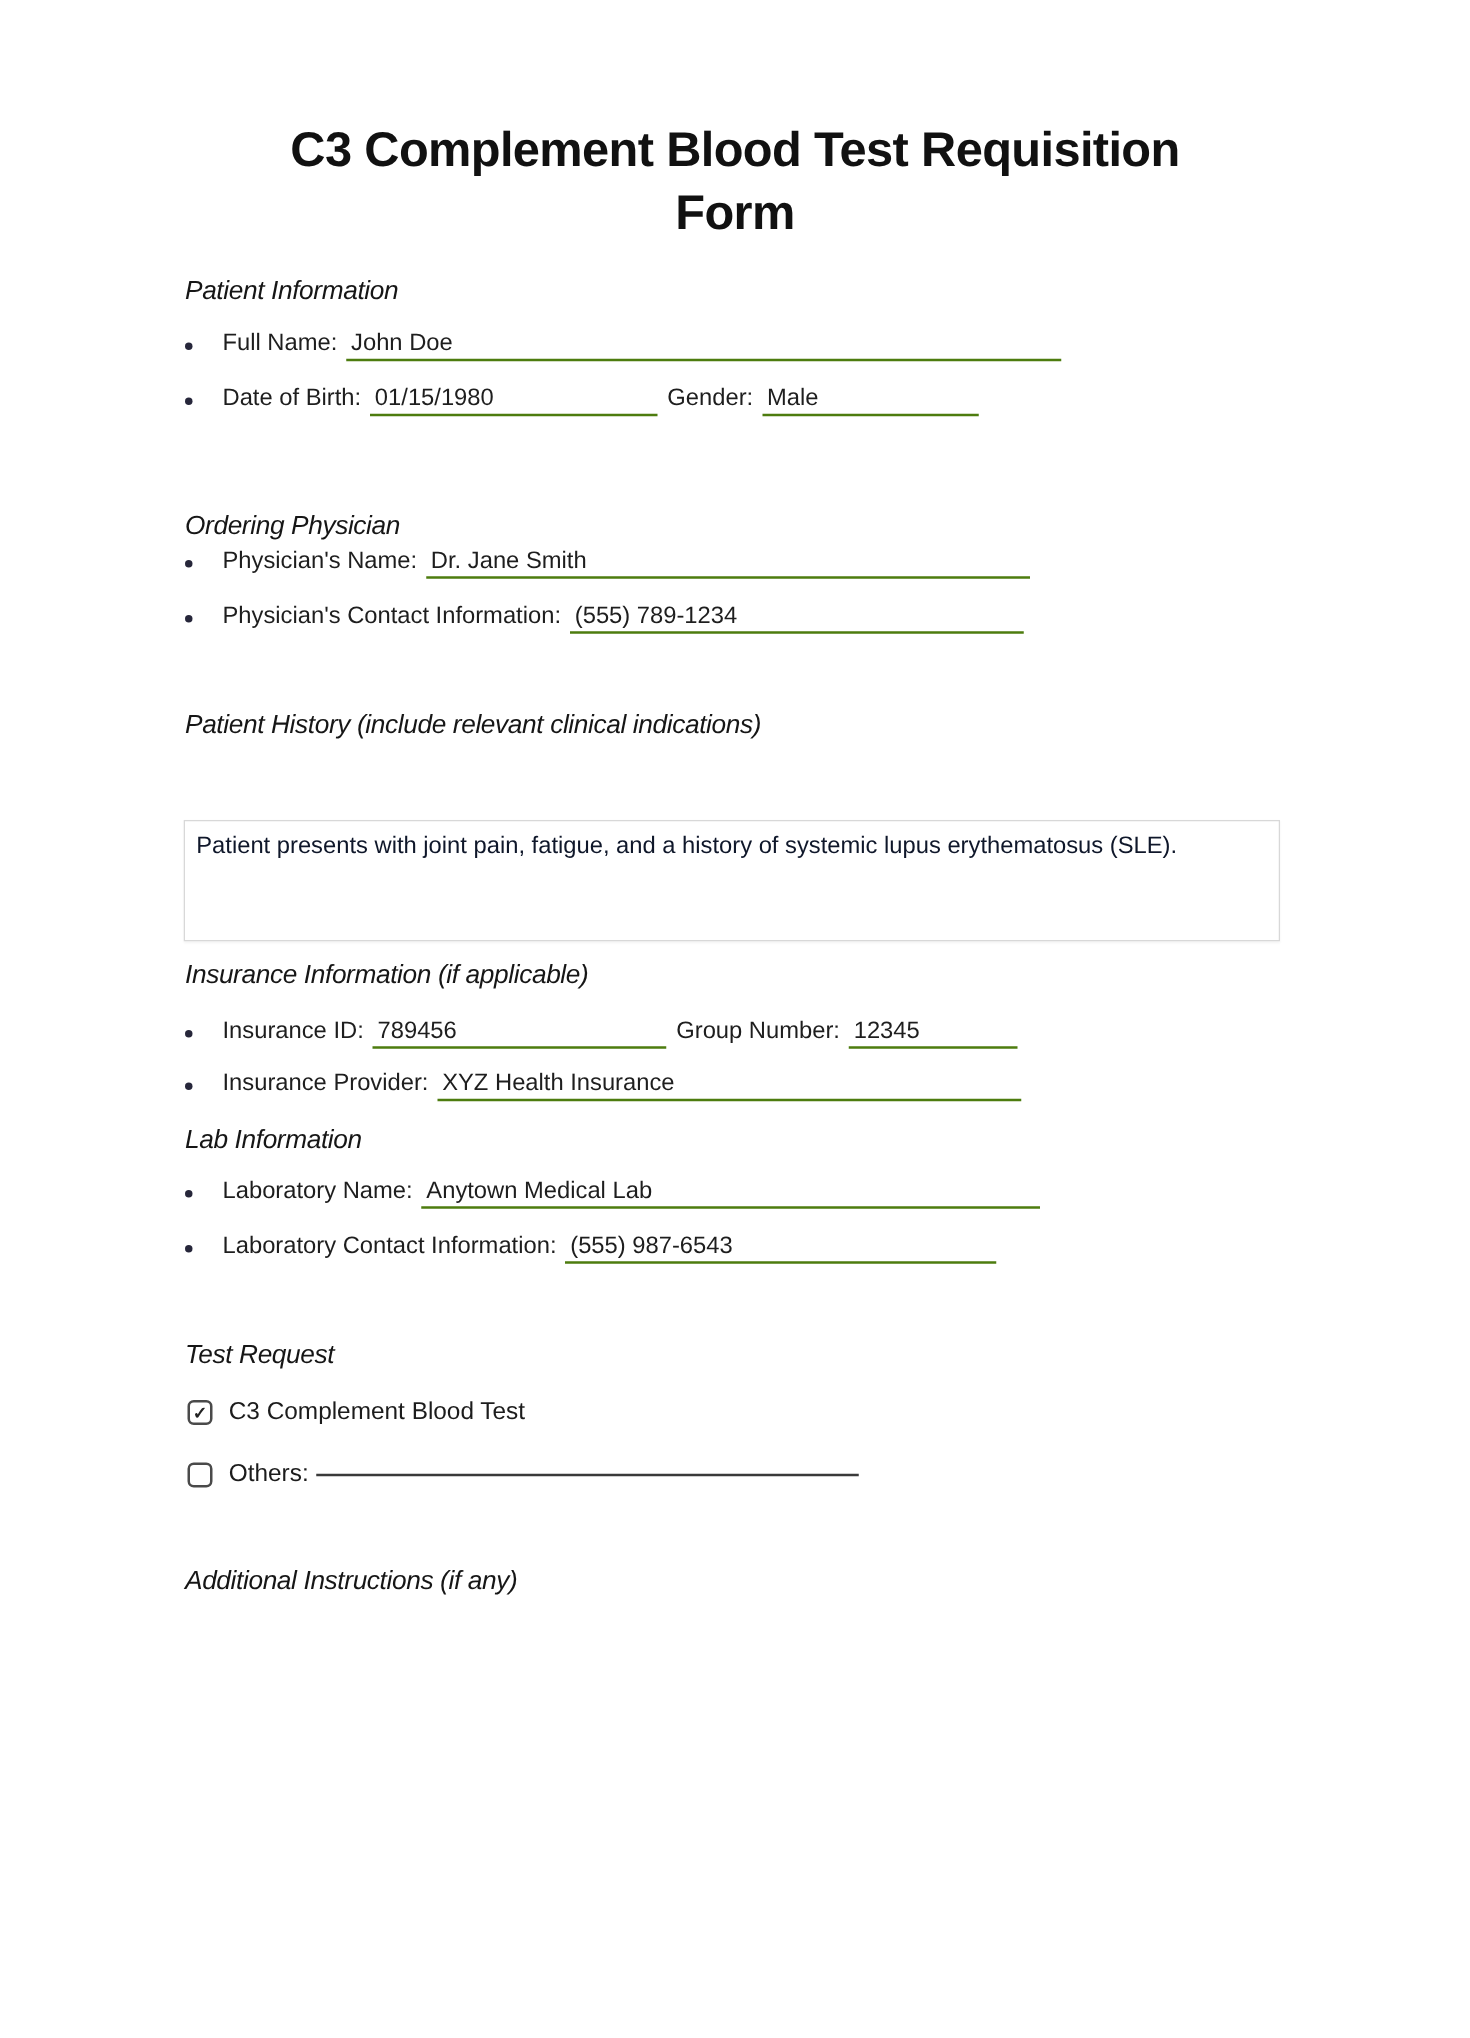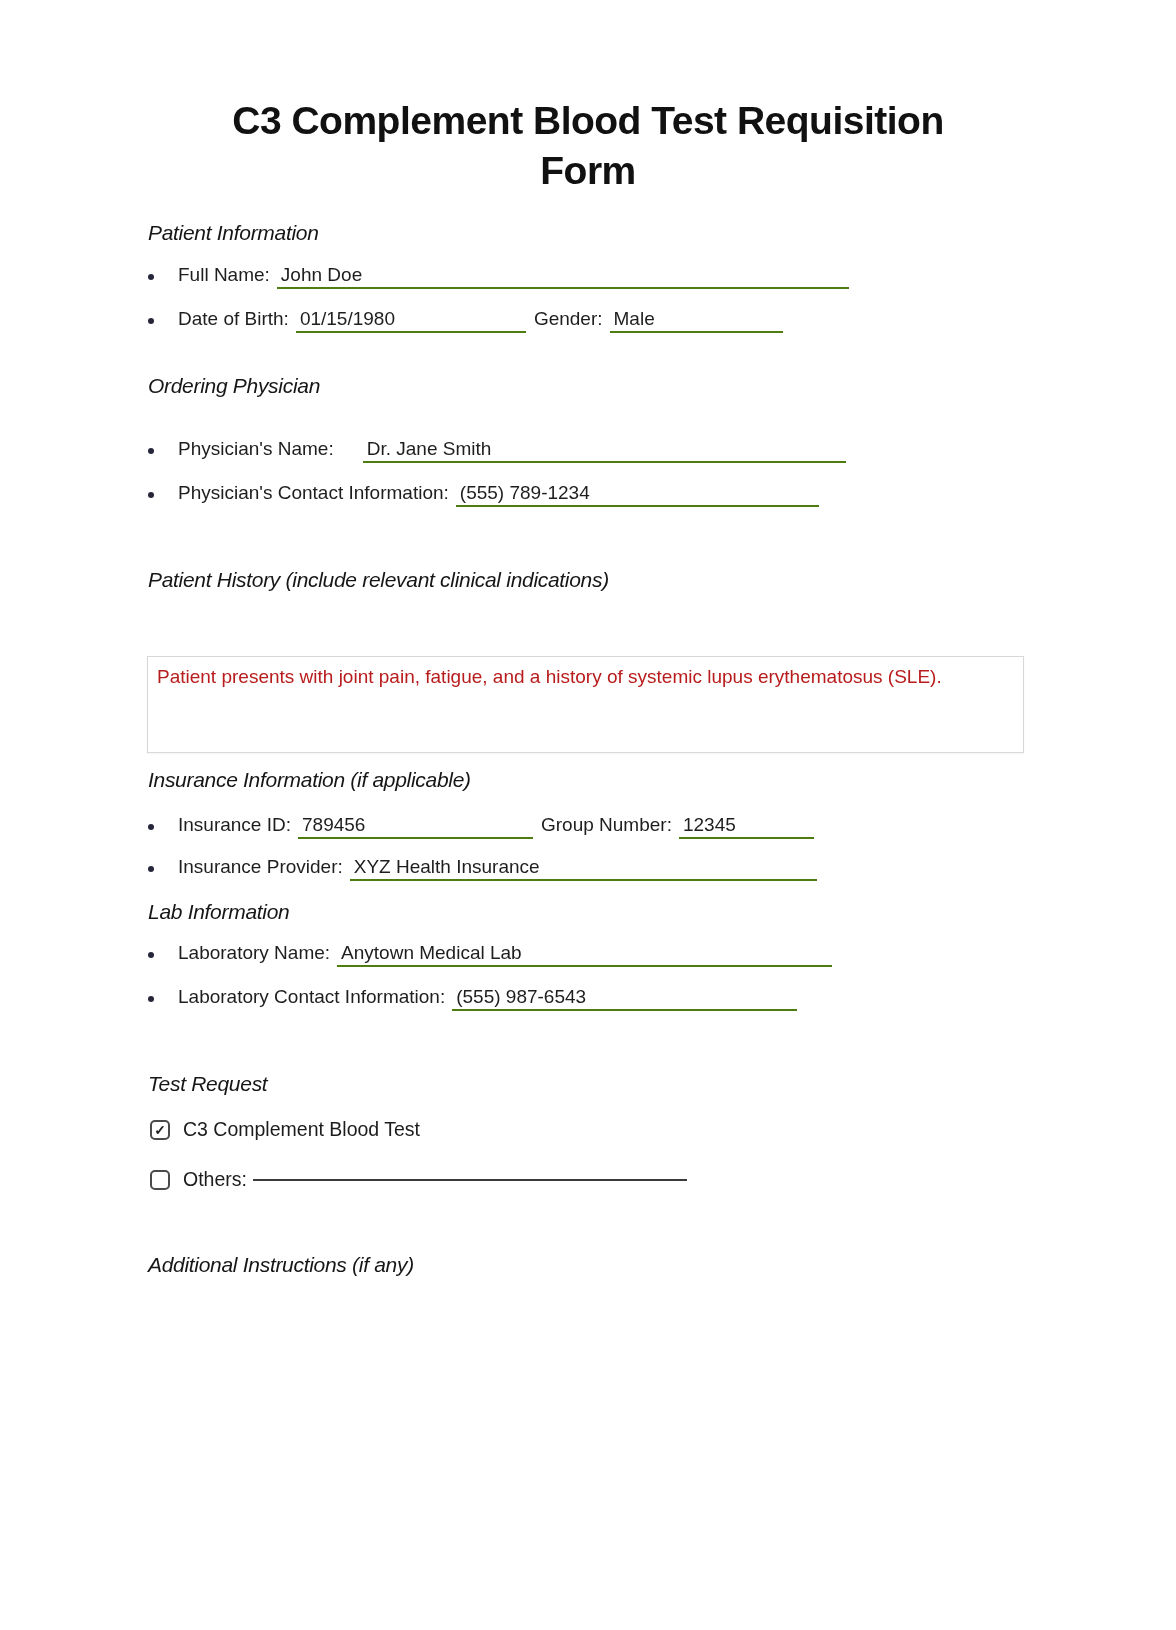--- a/index.html
+++ b/index.html
@@ -40,36 +40,36 @@
     display:inline-block;
     border-bottom:2px solid #4d7c0f;
     padding:0 0 1px 4px;
     line-height:22px;
     overflow:visible;
   }
   .w-fullname{width:568px;}
   .w-dob{width:226px;}
   .w-gender{width:169px;}
   .w-contact{width:251px;}
-  .w-physname{width:479px;margin-left:22px;}
+  .w-physname{width:479px;}
   .w-physcontact{width:359px;}
   .w-insid{width:231px;}
   .w-group{width:131px;}
   .w-provider{width:463px;}
   .w-labname{width:491px;}
   .w-labcontact{width:341px;}
   .w-others{width:434px;}
   .gap-before{margin-left:8px;}
   
   .textbox{
     position:absolute;left:147px;width:877px;
     background:#fff;
     border:1px solid #d8d8d8;
     box-shadow:0 1px 2px rgba(0,0,0,0.05);
-    font-size:19px;color:#b91c1c;
+    font-size:19px;color:#0f172a;
     padding:8px 9px;box-sizing:border-box;
     line-height:24px;
   }
   
   .check-row{
     position:absolute;left:150px;
     display:flex;align-items:center;
     font-size:19.5px;color:#1c1c1c;white-space:nowrap;
   }
   .checkbox{
@@ -116,21 +116,21 @@
 
   <div class="row" style="top:308px">
     <span class="bullet"></span>
     <span class="lbl">Date of Birth:</span>
     <span class="entry w-dob">01/15/1980</span>
     <span class="lbl gap-before">Gender:</span>
     <span class="entry w-gender">Male</span>
   </div>
 
 
-  <div class="section-heading" style="top:374px">Ordering Physician</div>
+  <div class="section-heading" style="top:409px">Ordering Physician</div>
 
   <div class="row" style="top:438px">
     <span class="bullet"></span>
     <span class="lbl">Physician's Name:</span>
     <span class="entry w-physname">Dr. Jane Smith</span>
   </div>
 
   <div class="row" style="top:482px">
     <span class="bullet"></span>
     <span class="lbl">Physician's Contact Information:</span>

